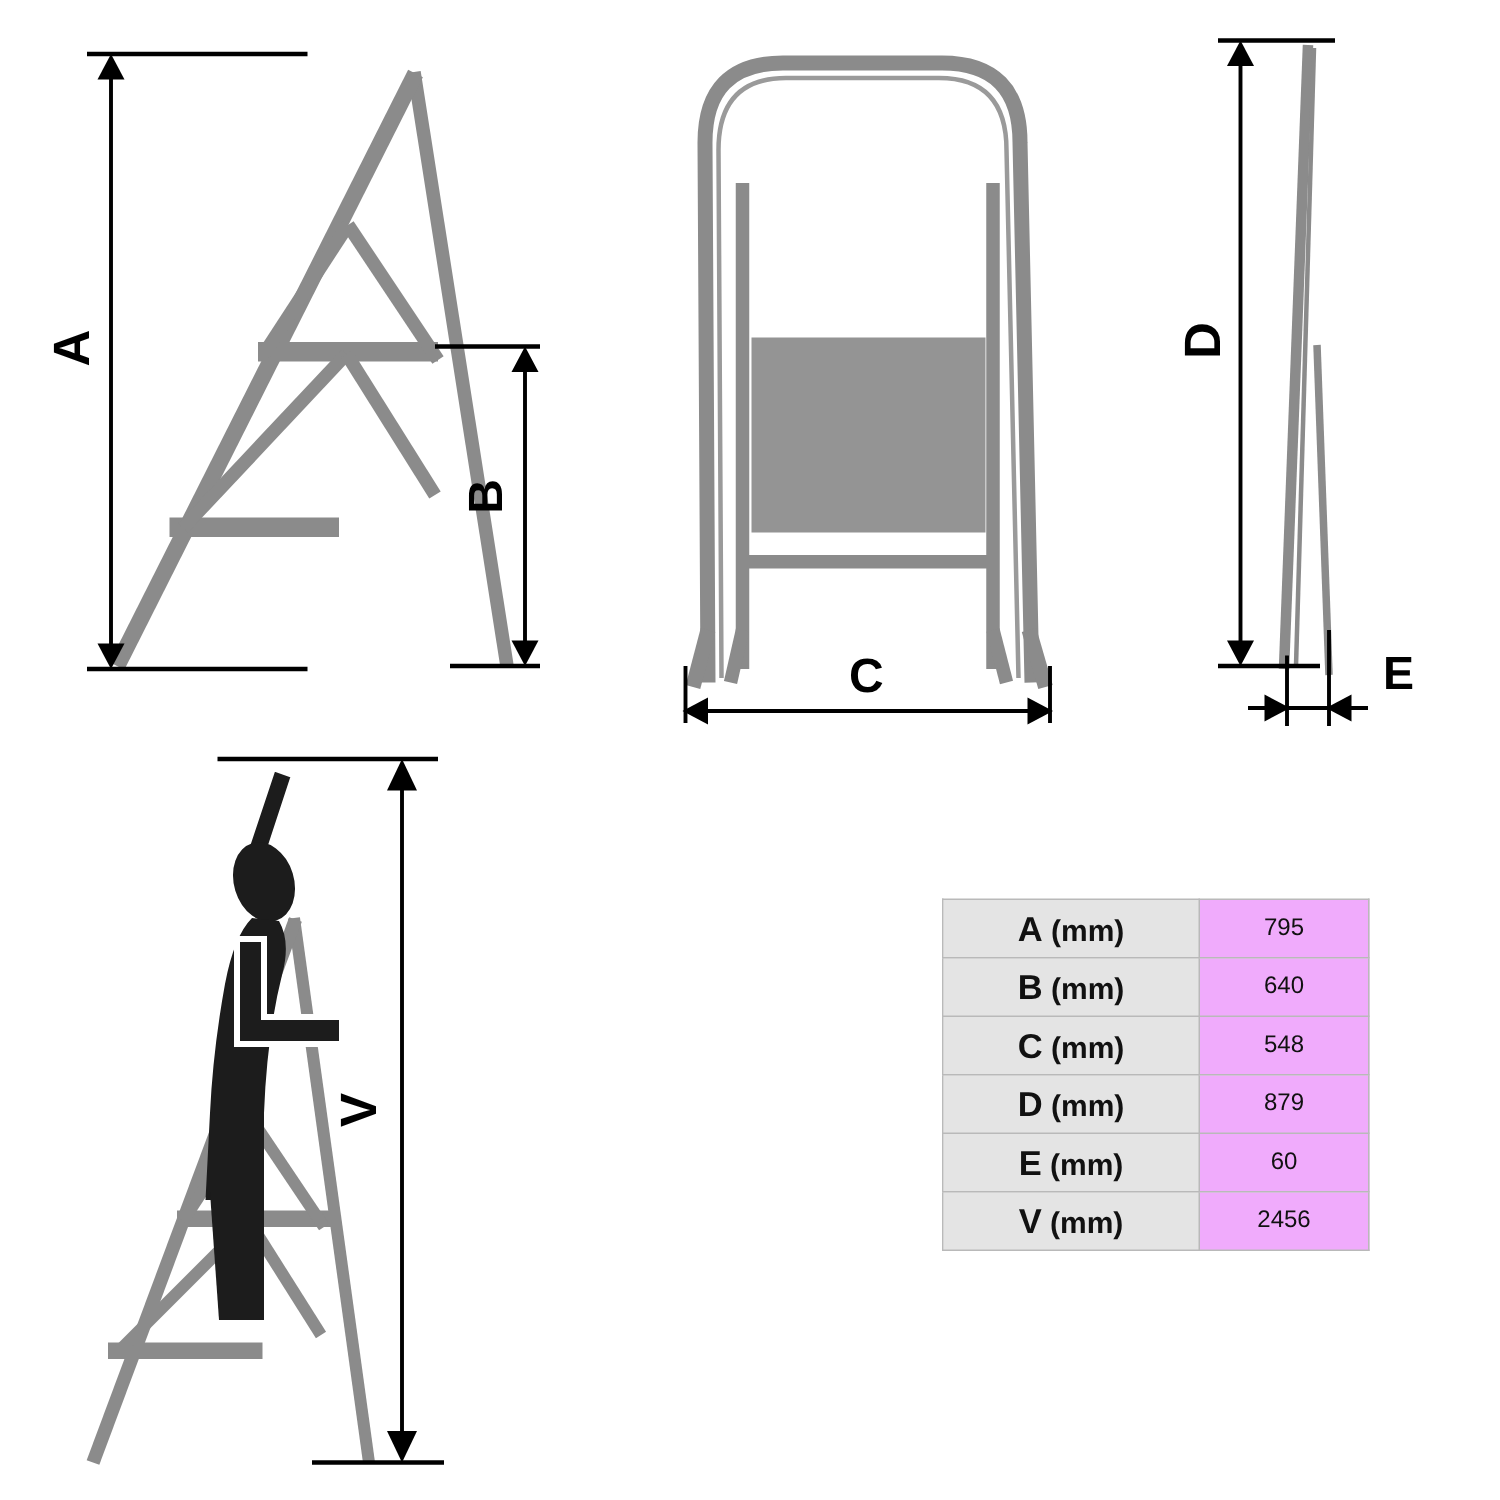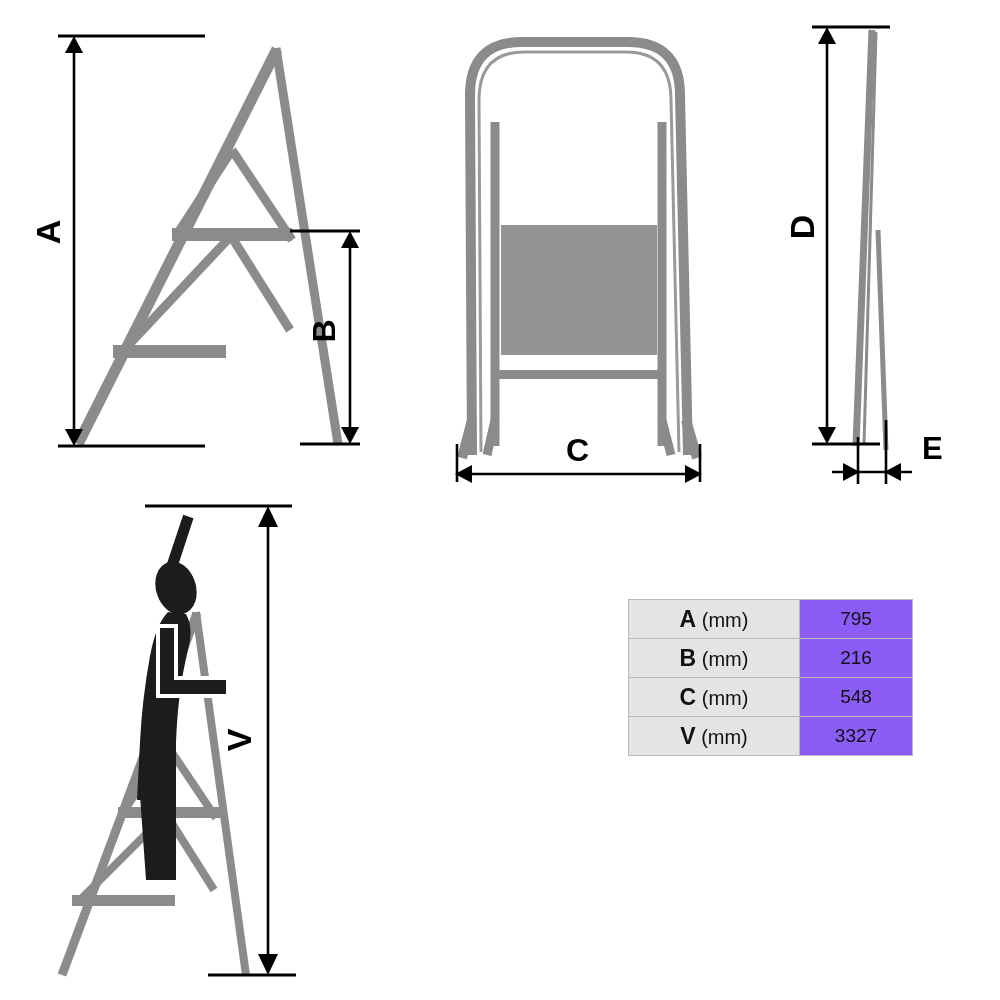--- a/index.html
+++ b/index.html
@@ -64,29 +64,29 @@
     vertical-align: middle;
     font-size: 20px;
     color: #111111;
   }
   #specs-table td.label-cell {
     width: 170px;
     background: #e4e4e4;
   }
   #specs-table td.value-cell {
     width: 112px;
-    background: #8b5cf6;
-    font-size: 19px;
+    background: #f0abfc;
+    font-size: 16px;
   }
   .sym {
     font-weight: bold;
     font-size: 23px;
   }
   .unit {
-    font-weight: normal;
+    font-weight: bold;
     font-size: 20px;
   }
 </style>
 </head>
 <body>
 
 <div id="stage">
 
   <svg class="diagram" viewBox="0 0 1000 1000">
     <defs>
@@ -215,26 +215,34 @@
   <div class="dimlabel" style="left:228px; top:723px; font-size:34px; transform:rotate(-90deg);">V</div>
 
   <table id="specs-table">
     <tbody>
         <tr>
           <td class="label-cell"><span class="sym">A</span> <span class="unit">(mm)</span></td>
           <td class="value-cell">795</td>
         </tr>
         <tr>
           <td class="label-cell"><span class="sym">B</span> <span class="unit">(mm)</span></td>
-          <td class="value-cell">216</td>
+          <td class="value-cell">640</td>
         </tr>
         <tr>
           <td class="label-cell"><span class="sym">C</span> <span class="unit">(mm)</span></td>
           <td class="value-cell">548</td>
         </tr>
         <tr>
+          <td class="label-cell"><span class="sym">D</span> <span class="unit">(mm)</span></td>
+          <td class="value-cell">879</td>
+        </tr>
+        <tr>
+          <td class="label-cell"><span class="sym">E</span> <span class="unit">(mm)</span></td>
+          <td class="value-cell">60</td>
+        </tr>
+        <tr>
           <td class="label-cell"><span class="sym">V</span> <span class="unit">(mm)</span></td>
-          <td class="value-cell">3327</td>
+          <td class="value-cell">2456</td>
         </tr>
       </tbody>
   </table>
 
 </div>
 
 </body></html>

